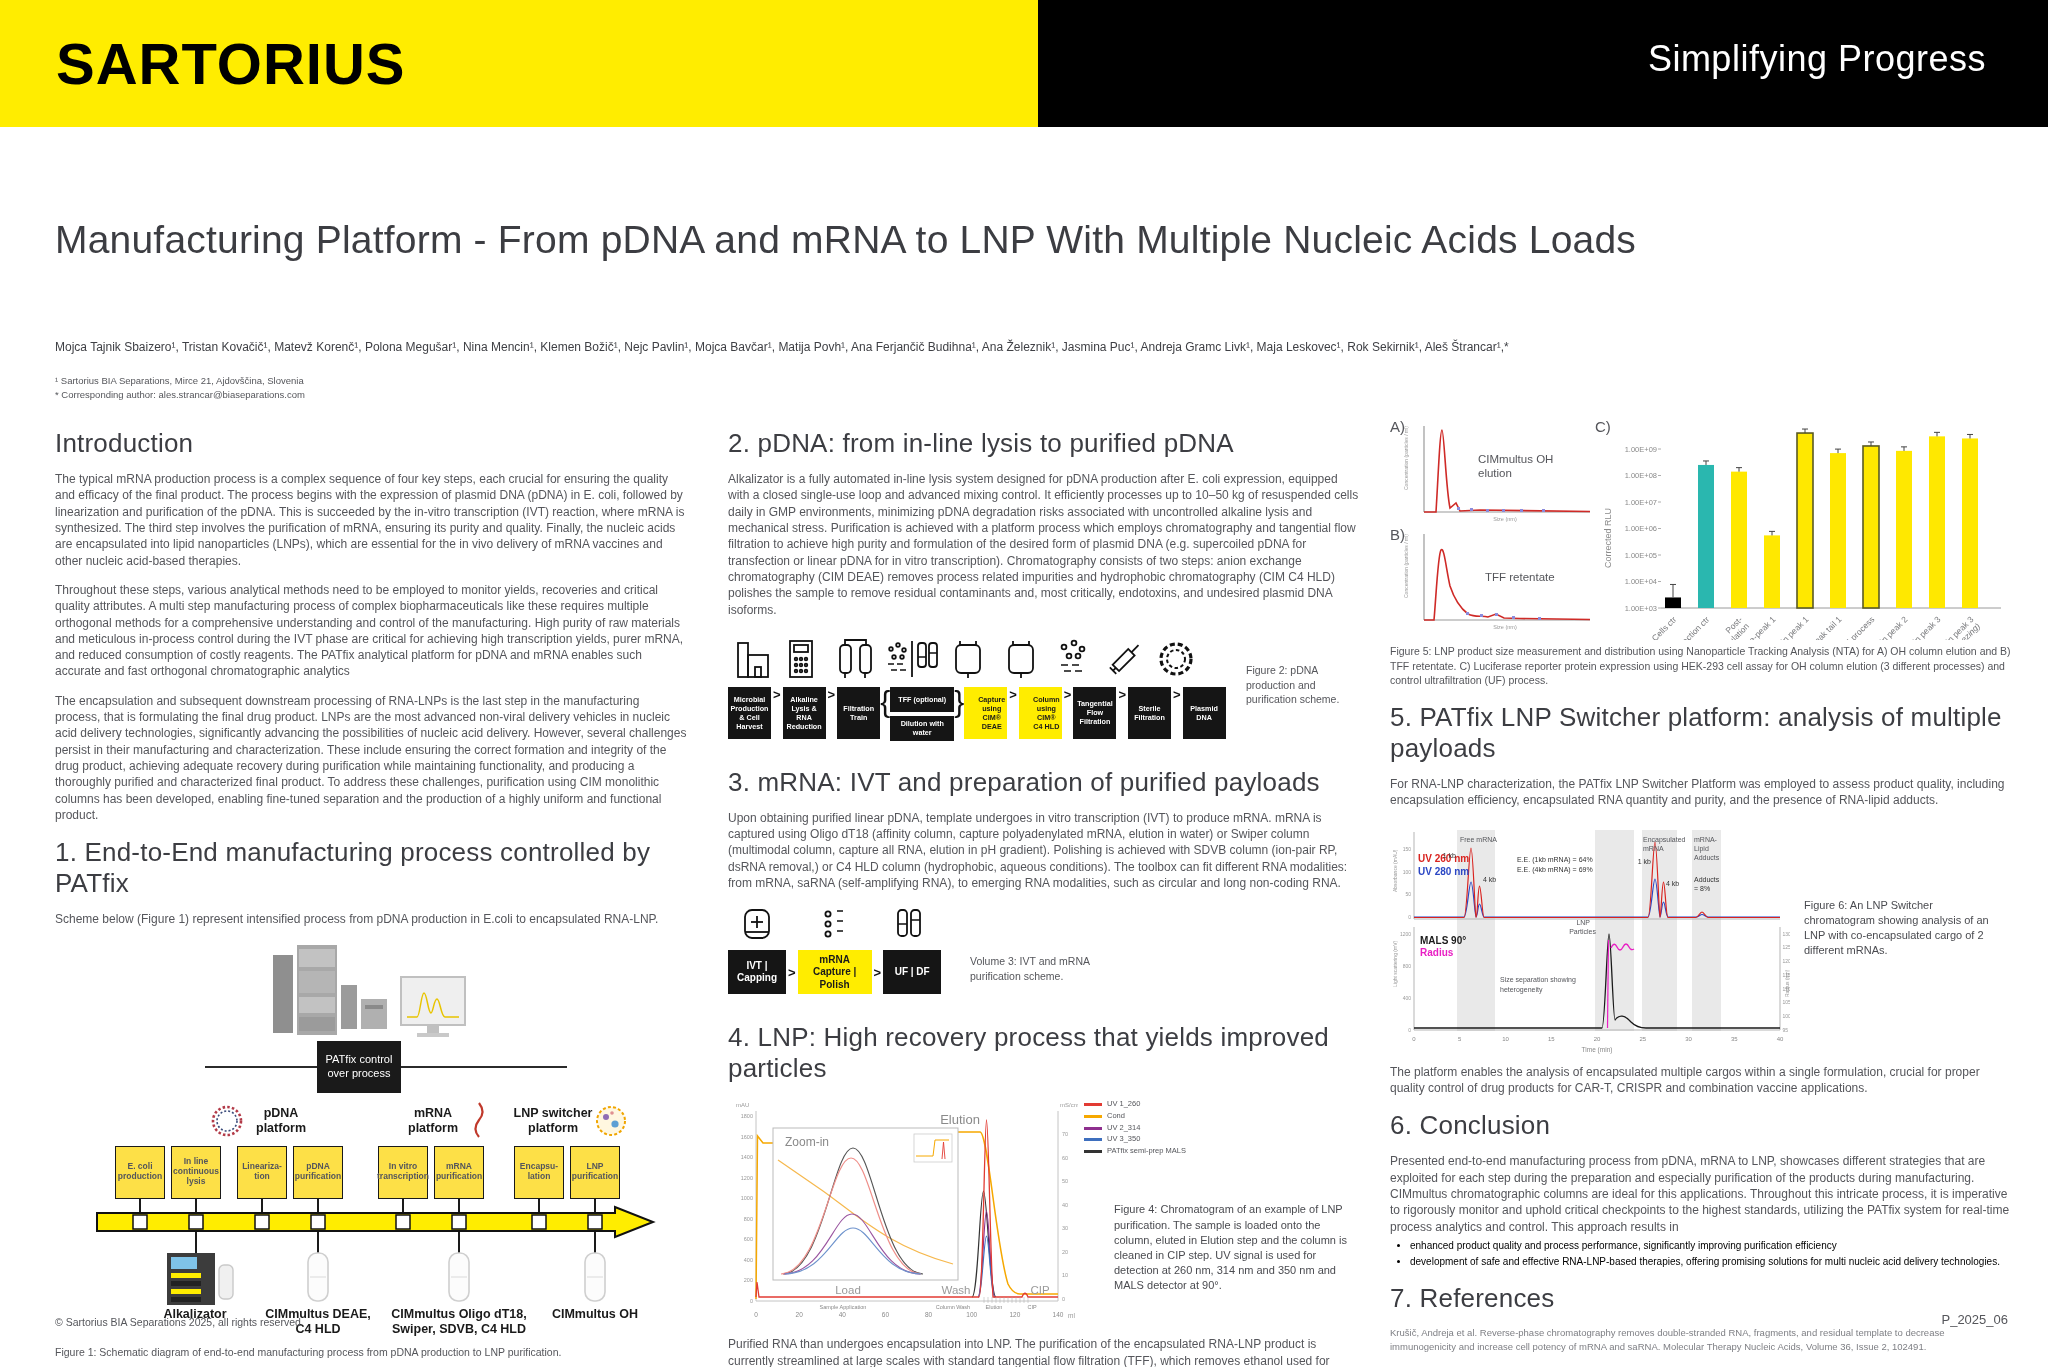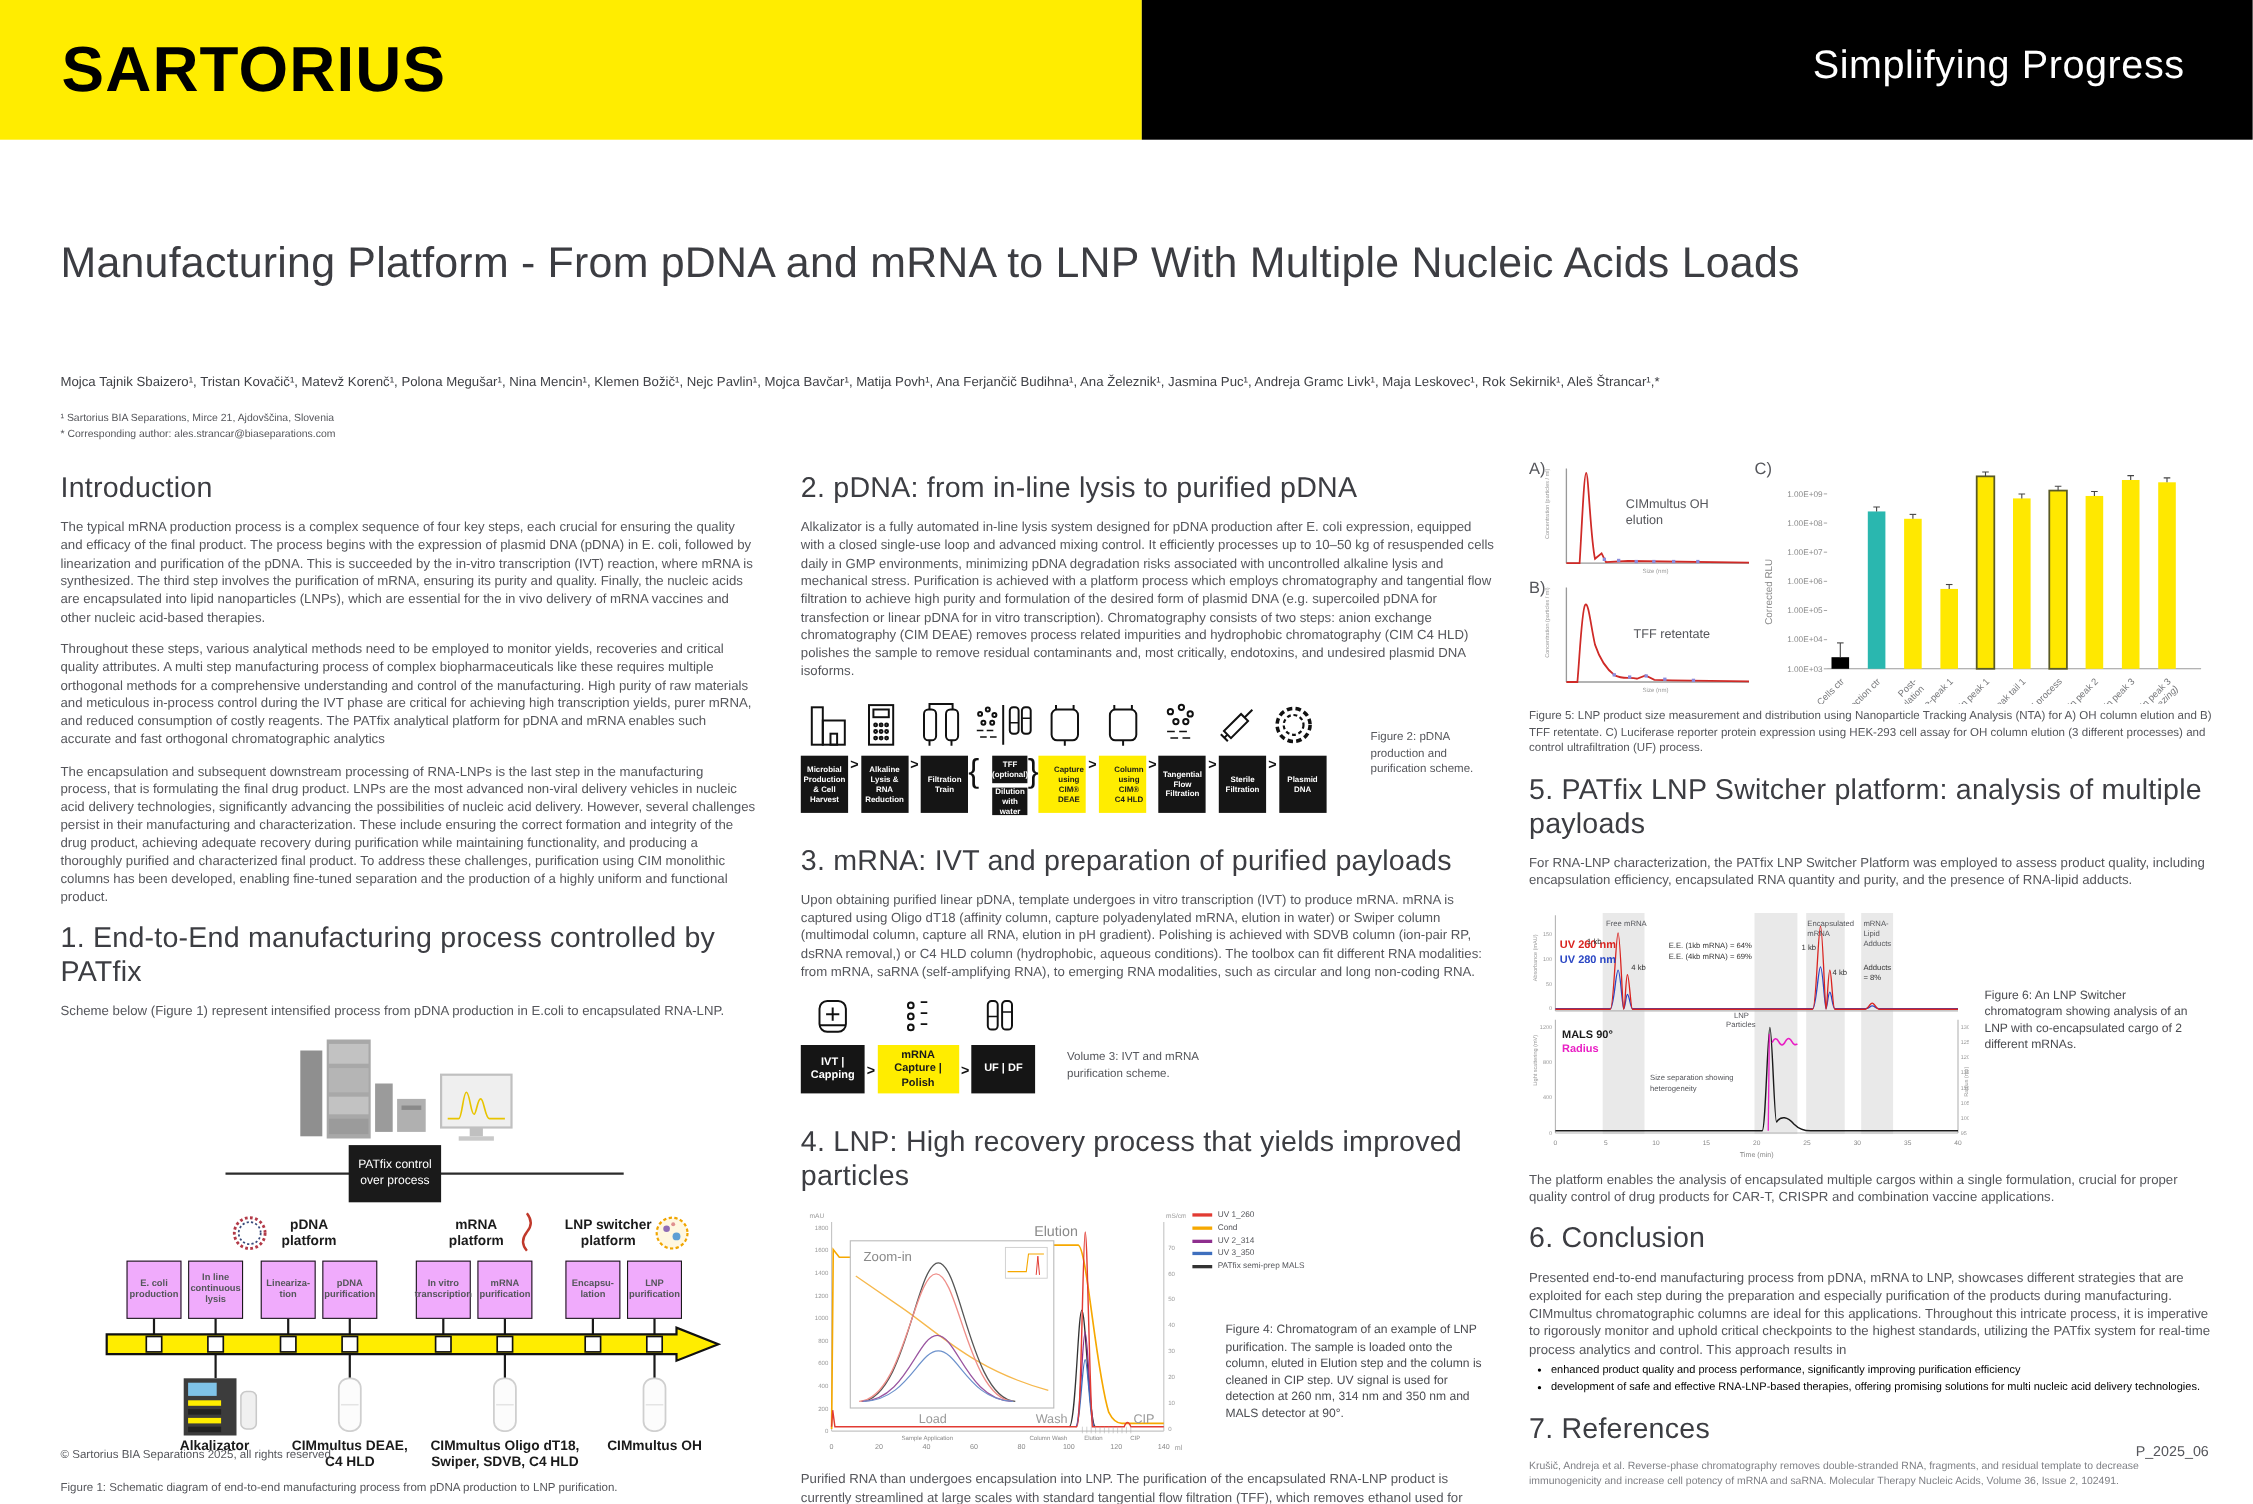--- a/index.html
+++ b/index.html
@@ -24,33 +24,33 @@
   h2{font-size:26px;font-weight:300;color:#3c3d42;margin:14px 0 12px 0;letter-spacing:.2px;}
   h2.first{margin-top:0;}
   .body-p{font-size:12px;line-height:1.36;margin:0 0 13px 0;color:#55565b;}
   .caption{font-size:10.5px;line-height:1.4;color:#55565b;}
   
   .fig1{position:relative;width:620px;height:400px;margin:6px 0 4px 0;}
   .fig1 svg{position:absolute;left:0;top:0;}
   .f1-box{position:absolute;box-sizing:border-box;display:flex;align-items:center;justify-content:center;text-align:center;}
   .f1-patfix{left:262px;top:100px;width:84px;height:52px;background:#1a1a1a;color:#fff;font-size:11px;line-height:1.2;}
   .f1-plat{top:163px;height:34px;font-weight:bold;font-size:12.5px;color:#1a1a1a;line-height:1.2;}
-  .f1-step{top:205px;width:50px;height:53px;background:#f0abfc;border:1.6px solid #1a1a1a;font-weight:bold;font-size:8.5px;line-height:1.15;padding:1px;}
+  .f1-step{top:205px;width:50px;height:53px;background:#fde047;border:1.6px solid #1a1a1a;font-weight:bold;font-size:8.5px;line-height:1.15;padding:1px;}
   .f1-eq{top:366px;font-weight:bold;font-size:12.5px;color:#1a1a1a;line-height:1.2;}
   
   .fig2{position:relative;width:634px;height:122px;margin:4px 0 0 0;}
   .fig2-row{position:absolute;left:0;top:56px;display:flex;}
   .f2box{box-sizing:border-box;width:43px;height:52px;display:flex;align-items:center;justify-content:center;
          text-align:center;font-size:7.2px;font-weight:bold;line-height:1.25;padding:1px;}
   .black{background:#151515;color:#fff;}
   .yellow{background:#ffed00;color:#1a1a1a;padding-left:13px;}
   .chev{font-size:13px;font-weight:bold;color:#111;padding:0 2px;}
   .brace{font-size:30px;font-weight:300;color:#111;line-height:1;}
   .f2stack{display:flex;flex-direction:column;gap:4px;}
-  .f2stack .f2box{width:32px;height:25px;margin-left:12px;}
+  .f2stack .f2box{width:64px;height:25px;}
   .fig2-cap{position:absolute;right:4px;top:32px;width:112px;}
   .fig3{position:relative;width:634px;height:104px;margin:2px 0 0 0;}
   .fig3-row{position:absolute;left:0;top:46px;display:flex;align-items:center;}
   .f3box{box-sizing:border-box;height:44px;display:flex;align-items:center;justify-content:center;text-align:center;
          font-size:10px;font-weight:bold;line-height:1.25;padding:2px;}
   .fig3-cap{position:absolute;left:242px;top:50px;width:160px;}
   
   .fig4{position:relative;width:634px;height:238px;margin:2px 0 2px 0;}
   .fig4-legend{position:absolute;left:356px;top:4px;width:105px;font-size:7.5px;color:#55565b;}
   .leg-row{display:flex;align-items:flex-start;margin-bottom:3px;line-height:1.15;}

